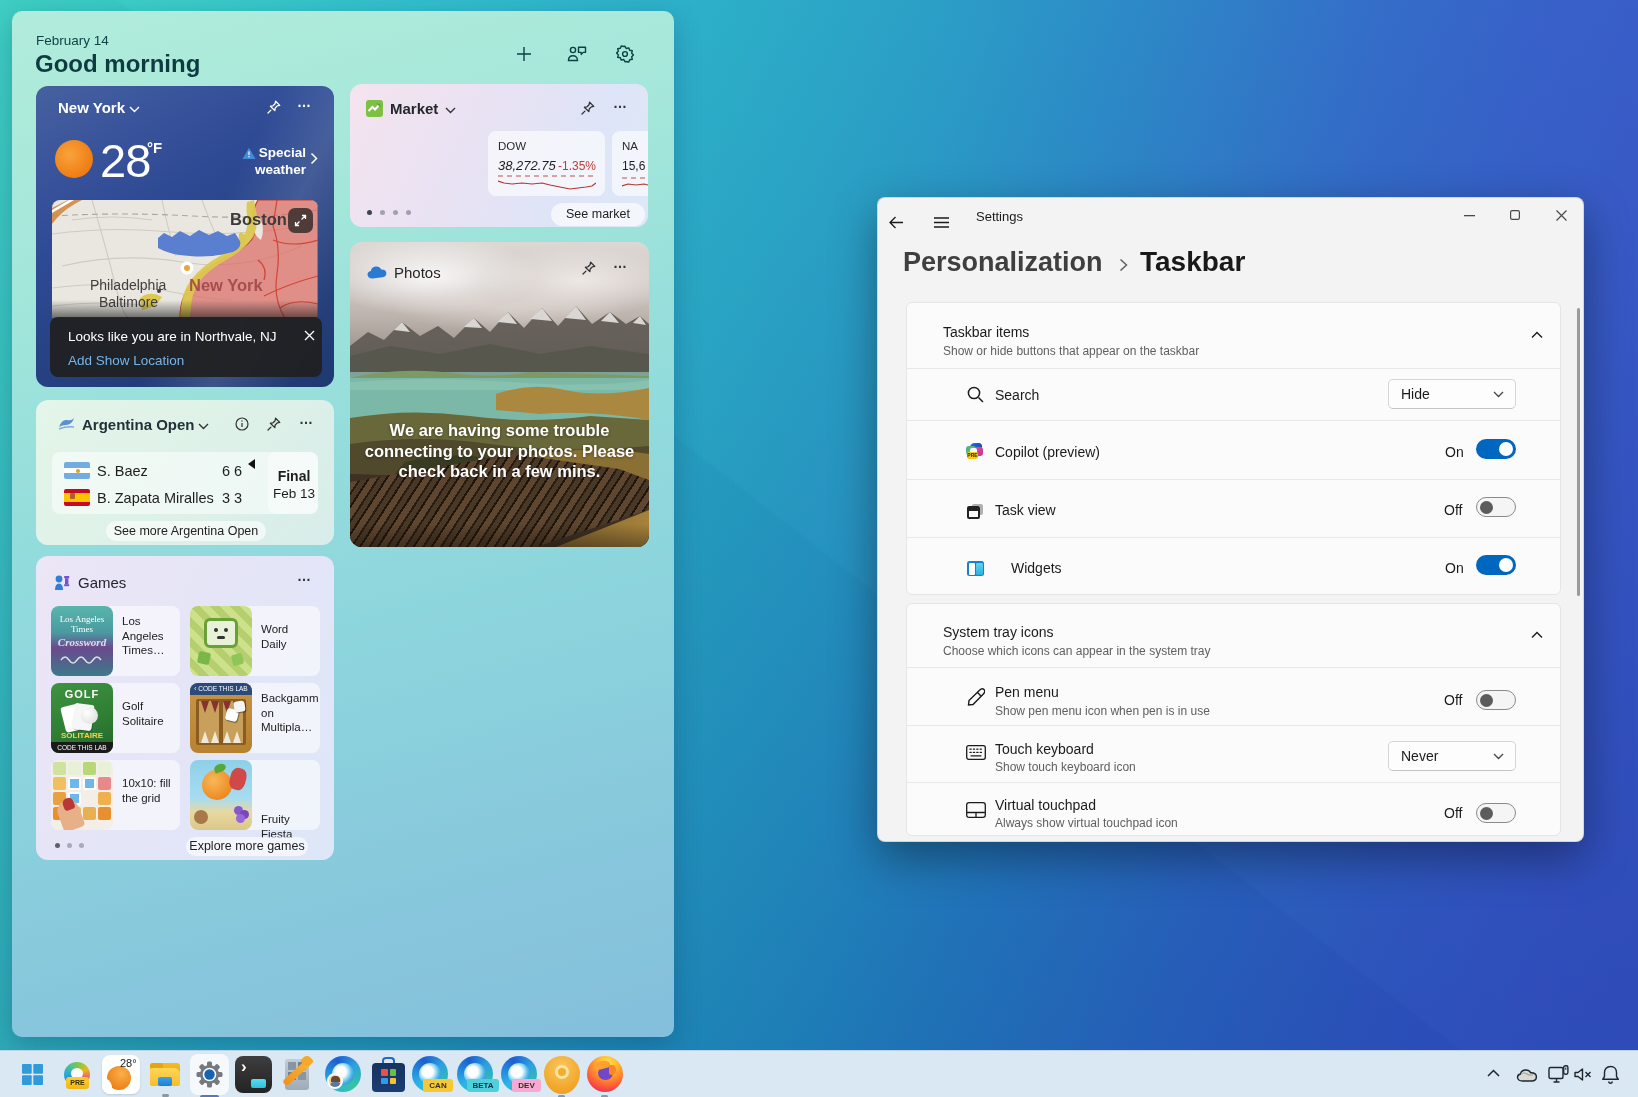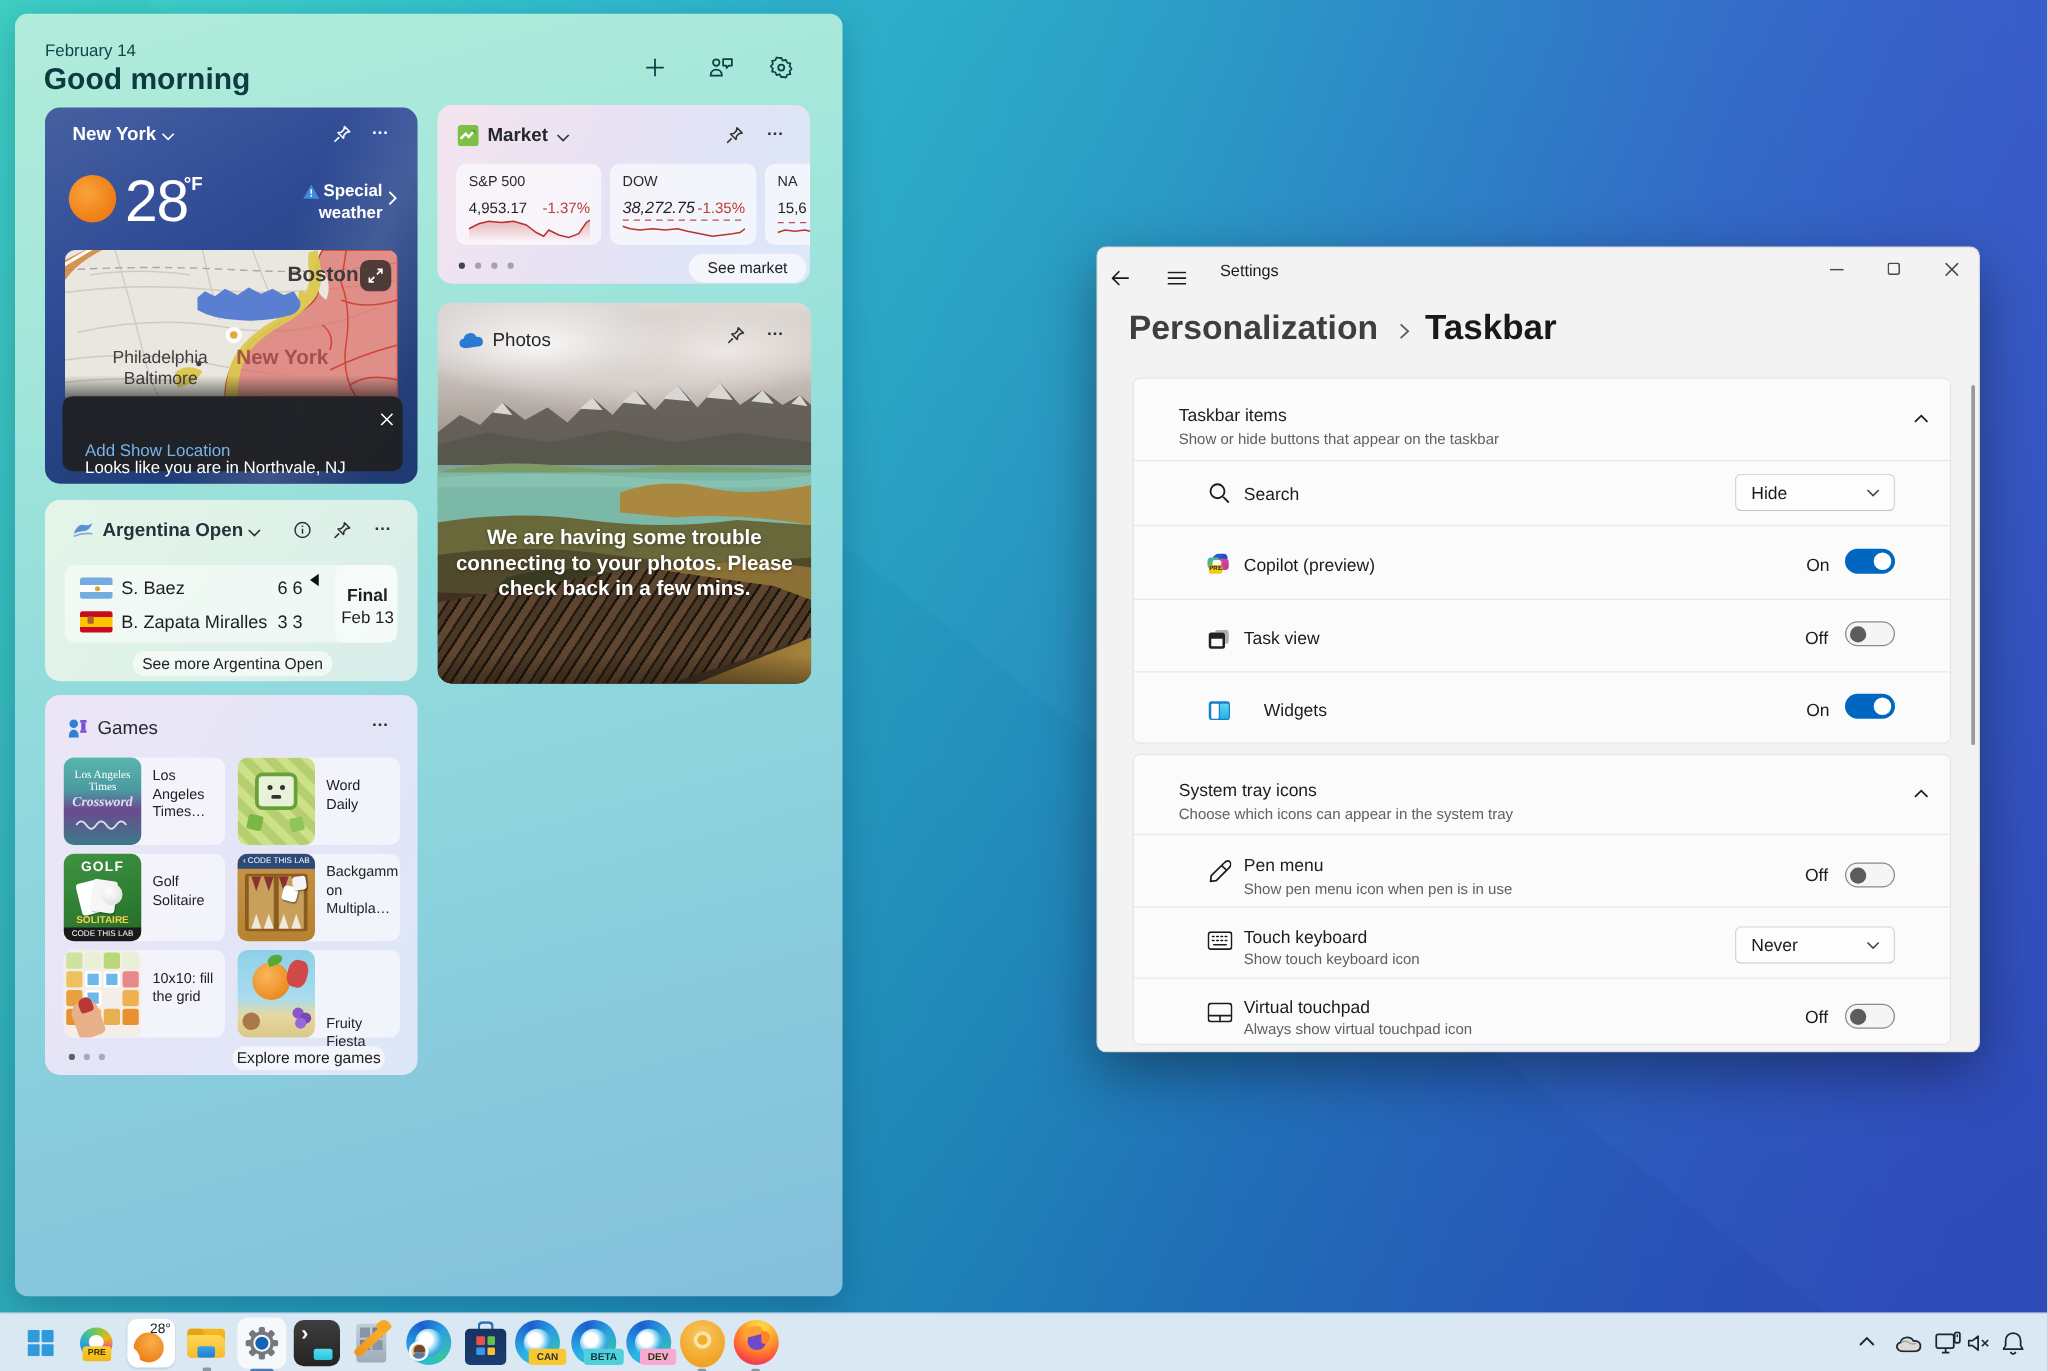--- a/index.html
+++ b/index.html
@@ -139,21 +139,21 @@
           </linearGradient>
         </defs>
     </svg>
 
     <div class="abs" style="left:252px;top:122px;width:25px;height:25px;border-radius:7px;background:rgba(48,40,38,0.82);"></div>
     <svg class="abs" style="left:258px;top:128px;" width="13" height="13" viewBox="0 0 13 13" fill="none" stroke="#fff" stroke-width="1.3">
         <path d="M7.5 5.5L11.5 1.5M8 1.5h3.5V5M5.5 7.5L1.5 11.5M1.5 8v3.5H5"></path>
       </svg>
 
     <div class="abs" style="left:14px;top:231px;width:272px;height:60px;border-radius:8px;background:rgba(32,32,32,0.92);"></div>
-    <div class="abs" style="left:32px;top:243px;font-size:13.5px;color:#fff;margin-top:37px;">Looks like you are in Northvale, NJ</div>
+    <div class="abs" style="left:32px;top:243px;font-size:13.5px;color:#fff;">Looks like you are in Northvale, NJ</div>
     <svg class="abs" style="left:268px;top:244px;" width="11" height="11" viewBox="0 0 11 11" fill="none" stroke="#fff" stroke-width="1.3">
         <path d="M1 1l9 9M10 1l-9 9"></path>
       </svg>
     <div class="abs" style="left:32px;top:267px;font-size:13.5px;color:#75b5ea;">Add Show Location</div>
   </div>
 
   <div class="card" style="left:350px;top:84px;width:298px;height:143px;background:linear-gradient(115deg,#f4e4ee 0%,#e9e2f3 40%,#dfe4f7 70%,#dce8f8 100%);">
     <svg class="abs" style="left:16px;top:16px;" width="17" height="17" viewBox="0 0 17 17">
         <rect width="17" height="17" rx="3" fill="#7cc143"></rect>
         <path d="M2.5 11l4-4 2.5 2.5 5-5.5" stroke="#fff" stroke-width="2" fill="none"></path>
@@ -162,35 +162,20 @@
     <div class="ctitle" style="left:40px;top:16px;color:#24282c;">Market</div>
     <svg class="abs" style="left:95px;top:23px;" width="11" height="7" viewBox="0 0 11 7" fill="none" stroke="#333" stroke-width="1.4">
         <path d="M1 1l4.5 4.5L10 1"></path>
       </svg>
     <svg class="abs" style="left:231px;top:17px;" width="14" height="14" viewBox="0 0 14 14" fill="none" stroke="#333" stroke-width="1.3">
         <path d="M8.6 1.2l4.2 4.2-2.5.5-2.1 2.1-.4 2.6-4.4-4.4 2.6-.4 2.1-2.1z" stroke-linejoin="round"></path>
         <path d="M3.9 10.1L1 13" stroke-linecap="round"></path>
       </svg>
     <div class="abs" style="left:263px;top:11px;color:#333;font-size:14px;letter-spacing:2px;font-weight:700;">…</div>
 
-    <div class="abs" style="left:15px;top:47px;width:116px;height:65px;background:rgba(255,255,255,0.62);border-radius:8px;">
-      <div class="abs" style="left:10px;top:9px;font-size:11.5px;color:#2b2b2b;">S&amp;P 500</div>
-      <div class="abs" style="left:10px;top:28px;font-size:12px;color:#1e1e1e;">4,953.17</div>
-      <div class="abs" style="right:9px;top:28px;font-size:12px;color:#c03b35;">-1.37%</div>
-      <svg class="abs" style="left:10px;top:43px;" width="97" height="18" viewBox="0 0 97 18">
-          <defs>
-            <linearGradient id="sp1" x1="0" y1="0" x2="0" y2="1">
-              <stop offset="0" stop-color="rgba(200,60,50,0.35)"></stop>
-              <stop offset="1" stop-color="rgba(200,60,50,0.02)"></stop>
-            </linearGradient>
-          </defs>
-          <path d="M0 9 L8 5 L16 3 L26 4 L36 3 L46 6 L54 12 L60 15 L64 10 L72 14 L80 16 L88 13 L94 4 L97 2 L97 18 L0 18 Z" fill="url(#sp1)"></path>
-          <path d="M0 9 L8 5 L16 3 L26 4 L36 3 L46 6 L54 12 L60 15 L64 10 L72 14 L80 16 L88 13 L94 4 L97 2" stroke="#b5342e" stroke-width="1.2" fill="none"></path>
-        </svg>
-    </div>
     <div class="abs" style="left:138px;top:47px;width:117px;height:65px;background:rgba(255,255,255,0.62);border-radius:8px;">
       <div class="abs" style="left:10px;top:9px;font-size:11.5px;color:#2b2b2b;">DOW</div>
       <div class="abs" style="left:10px;top:27px;font-size:13px;color:#1e1e1e;font-style:italic;">38,272.75</div>
       <div class="abs" style="right:9px;top:28px;font-size:12px;color:#c03b35;">-1.35%</div>
       <svg class="abs" style="left:10px;top:43px;" width="98" height="18" viewBox="0 0 98 18">
           <path d="M0 2 H98" stroke="#c05048" stroke-width="1" stroke-dasharray="5 4" fill="none"></path>
           <path d="M0 7 L6 9 L14 10 L24 9 L34 10 L44 9 L52 11 L62 13 L72 15 L80 14 L88 13 L94 12 L98 9" stroke="#b5342e" stroke-width="1.2" fill="none"></path>
         </svg>
     </div>
     <div class="abs" style="left:262px;top:47px;width:117px;height:65px;background:rgba(255,255,255,0.62);border-radius:8px;">

